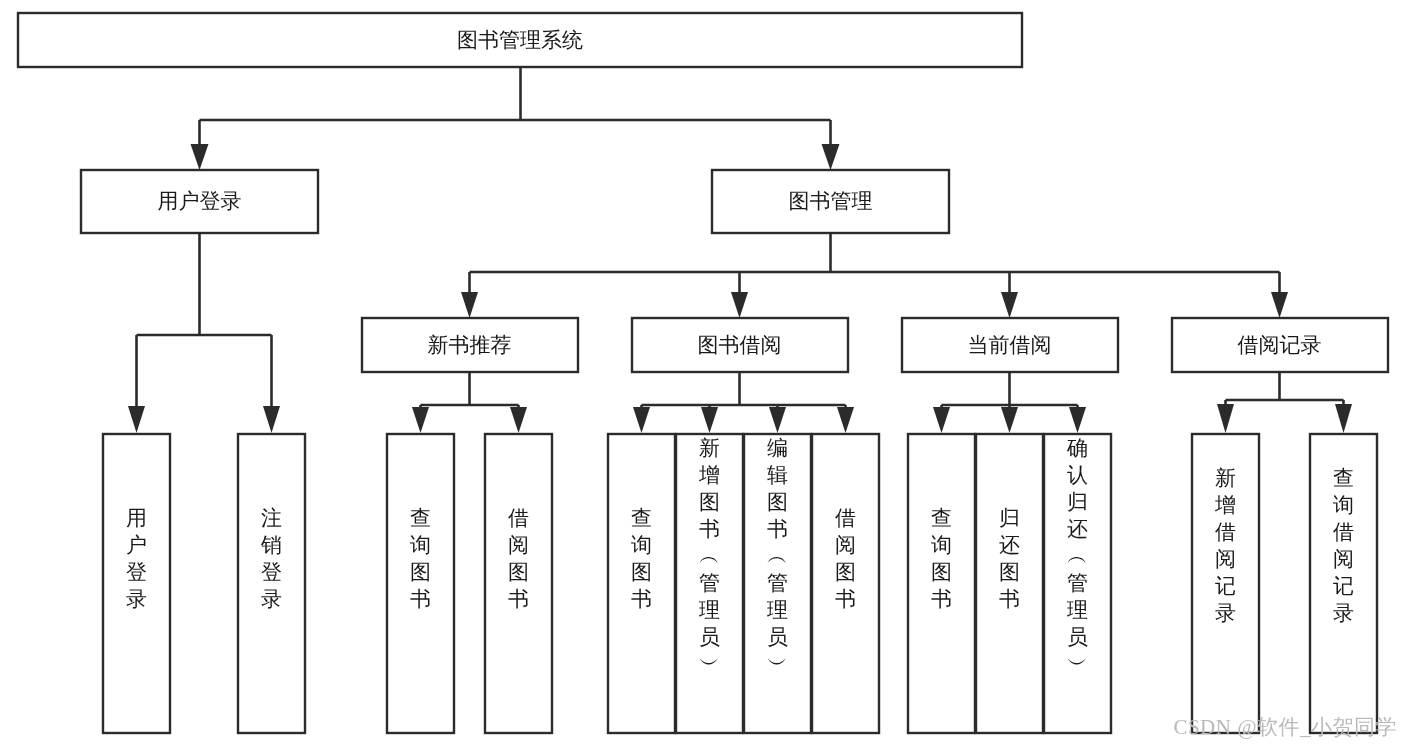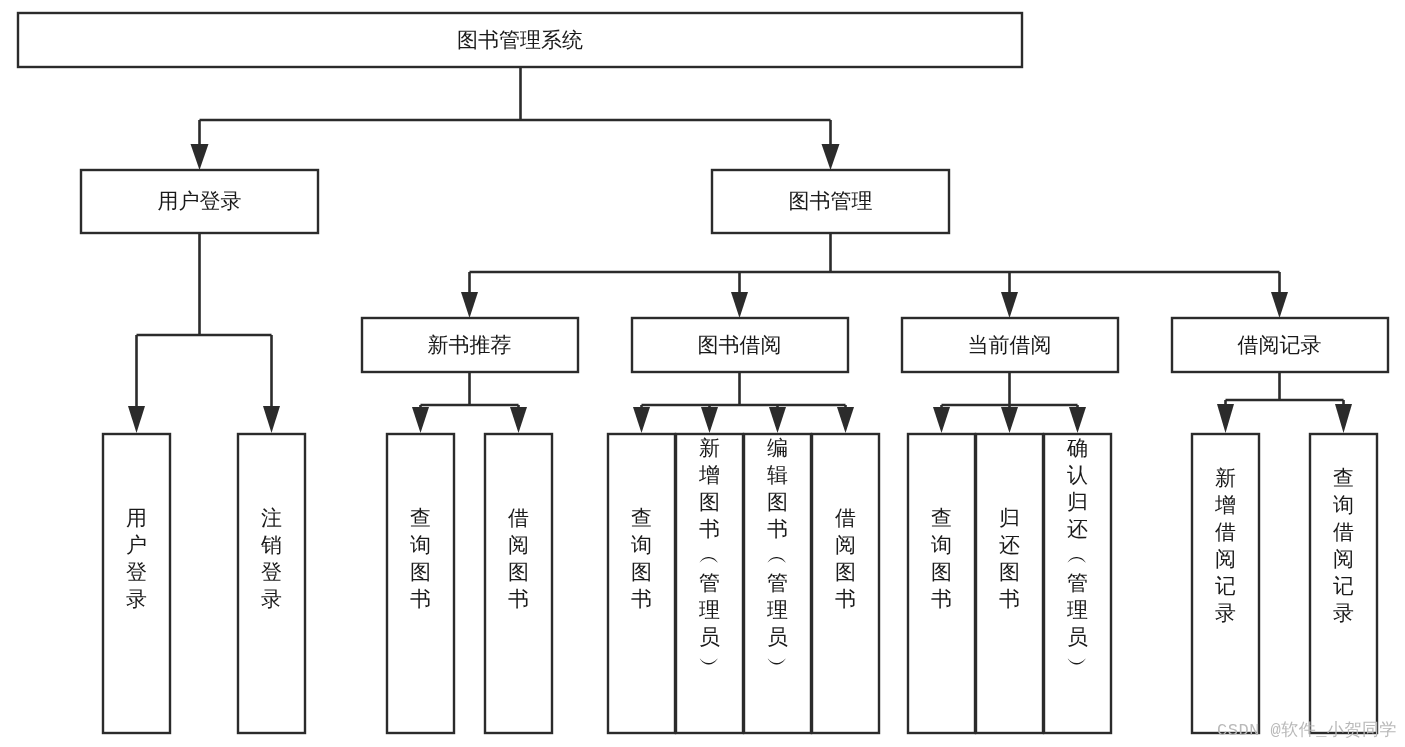--- a/index.html
+++ b/index.html
@@ -54,22 +54,22 @@
   .node-label-vertical {
     font-family: "Liberation Sans", "DejaVu Sans", sans-serif;
     font-size: 21px;
     fill: #1a1a1a;
     text-anchor: middle;
   }
   .watermark {
     position: absolute;
     right: 8px;
     bottom: 6px;
-    font-family: Liberation Mono, monospace;
-    font-size: 17px;
+    font-family: Liberation Serif, serif;
+    font-size: 21px;
     color: #b9b9b9;
     letter-spacing: 0.5px;
     white-space: nowrap;
     user-select: none;
   }
 </style>
 </head>
 <body>
 
 <div id="diagram-root">

